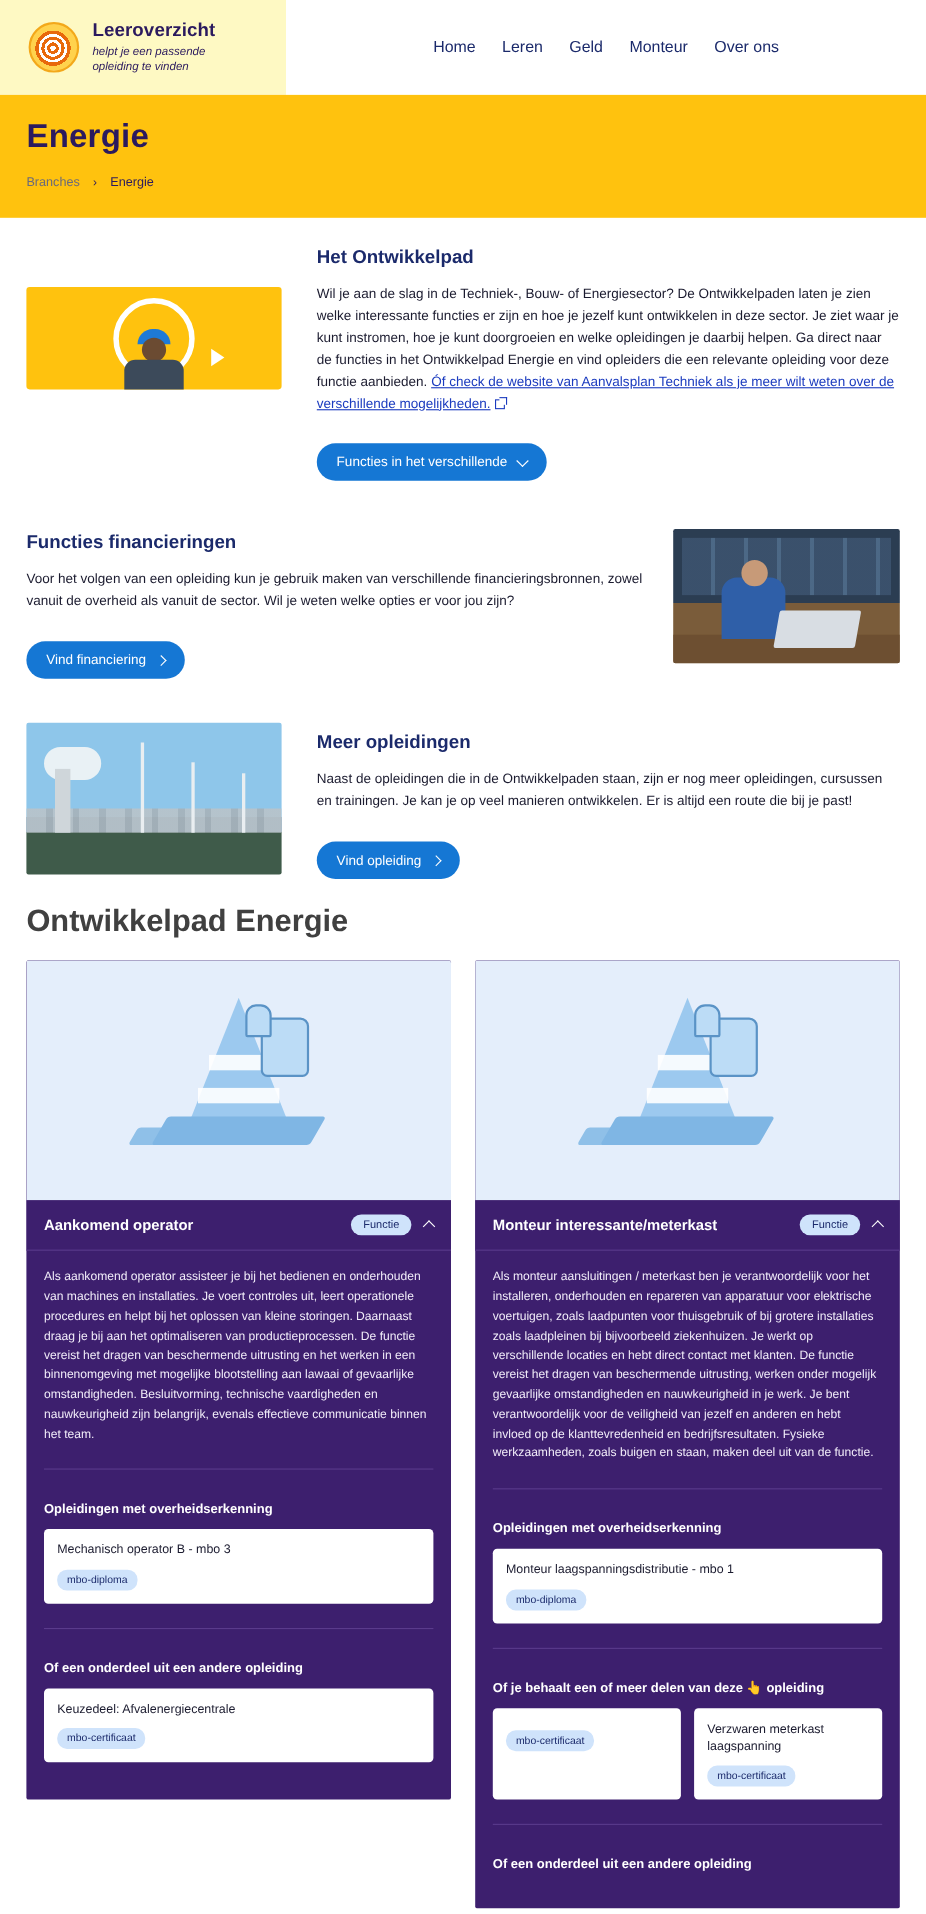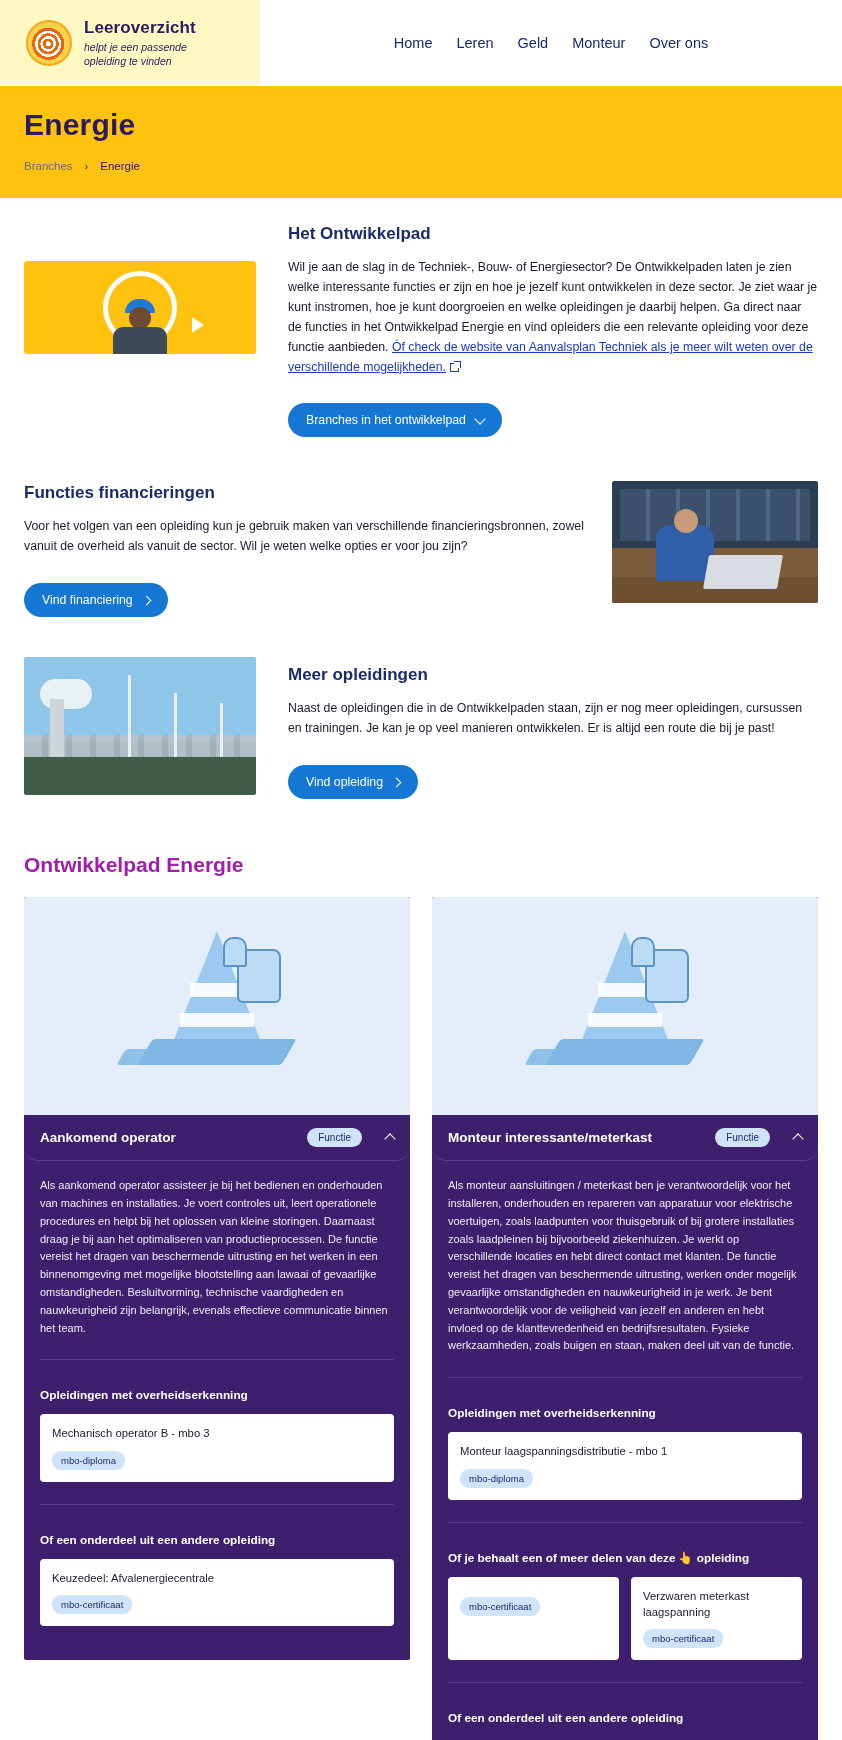--- a/index.html
+++ b/index.html
@@ -287,24 +287,24 @@
   .meer-img .t3 { left: 196px; height: 54px; }
   .meer-img .buildings {
     position: absolute; left: 0; right: 0; bottom: 38px; height: 22px;
     background: repeating-linear-gradient(90deg, #b9c3c9 0 18px, #a7b2b9 18px 24px);
     opacity: .9;
   }
   .meer-text { flex: 1; padding-top: 8px; }
 
   
   .pad-title {
-    font-size: 21px;
+    font-size: 28px;
     font-weight: bold;
-    color: #a21caf;
-    margin-top: 54px;
+    color: #404040;
+    margin-top: 22px;
   }
   .cards {
     display: flex;
     gap: 22px;
     margin-top: 20px;
     align-items: flex-start;
   }
   .card {
     flex: 1;
     border-radius: 2px;
@@ -369,23 +369,22 @@
     background: #8fc0e8;
     transform: skewX(-30deg);
     border-radius: 3px;
   }
 
   .card-head {
     background: #3d1f6e;
     padding: 13px 16px;
     display: flex;
     align-items: center;
-    gap: 24px;
+    gap: 12px;
     border-bottom: 1px solid #5a3b8c;
-    border-radius: 14px;
   }
   .card-head h3 {
     flex: 1;
     color: #ffffff;
     font-size: 13.5px;
     font-weight: bold;
   }
   .pill-functie {
     background: #cfe3fb;
     color: #1b2a6b;
@@ -484,21 +483,21 @@
         <div class="arrow"></div>
       </div>
       <div class="intro-text">
         <h2 class="section-heading">Het Ontwikkelpad</h2>
         <p class="body-text">
           <span>Wil je aan de slag in de Techniek-, Bouw- of Energiesector? De Ontwikkelpaden laten je zien welke interessante functies er zijn en hoe je jezelf kunt ontwikkelen in deze sector. Je ziet waar je kunt instromen, hoe je kunt doorgroeien en welke opleidingen je daarbij helpen. Ga direct naar de functies in het Ontwikkelpad Energie en vind opleiders die een relevante opleiding voor deze functie aanbieden.</span>
           <a class="inline-link">Óf check de website van Aanvalsplan Techniek als je meer wilt weten over de verschillende mogelijkheden.</a><span class="ext-icon"></span>
         </p>
         <div class="btn-row">
           <button class="btn">
-            <span>Branches in het ontwikkelpad</span>
+            <span>Functies in het verschillende</span>
             <span class="chev-down"></span>
           </button>
         </div>
       </div>
     </div>
 
     <div class="fin-row">
       <div class="fin-left">
         <h2 class="section-heading">Functies financieringen</h2>
         <p class="body-text">Voor het volgen van een opleiding kun je gebruik maken van verschillende financieringsbronnen, zowel vanuit de overheid als vanuit de sector. Wil je weten welke opties er voor jou zijn?</p>

